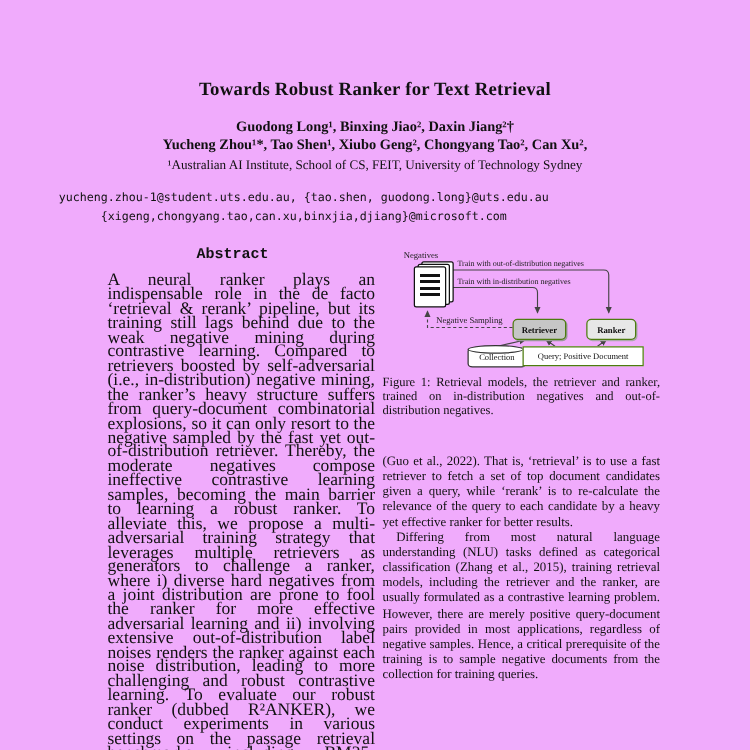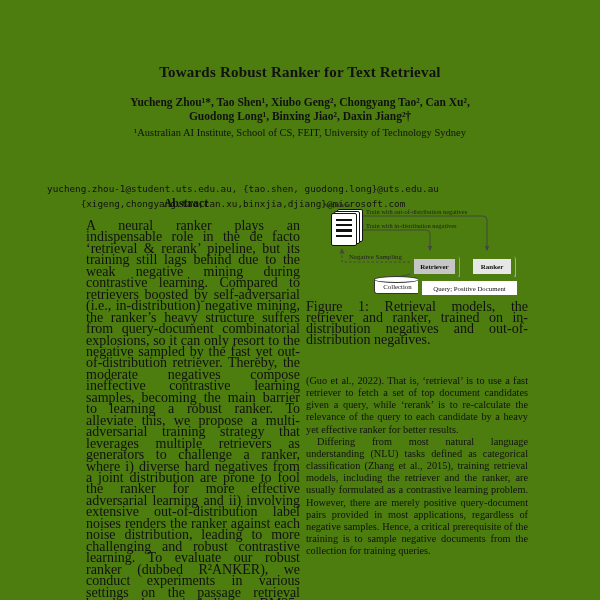--- a/index.html
+++ b/index.html
@@ -1,34 +1,34 @@
 <!DOCTYPE html>
 <html><head>
 <meta charset="utf-8">
 <style>
   html,body{margin:0;padding:0;background:#e8e8e8;}
   .page{
     position:relative;width:600px;height:600px;margin:0 auto;
-    background:#4d7c0f;overflow:hidden;color:#111;
+    background:#f0abfc;overflow:hidden;color:#111;
     font-family:"Liberation Serif","DejaVu Serif",serif;
   }
   
   .title{position:absolute;top:64px;left:0;width:600px;text-align:center;
     font-size:15px;font-weight:bold;letter-spacing:.2px;}
   .authors{position:absolute;top:95px;left:0;width:600px;text-align:center;
     font-size:11.5px;font-weight:bold;line-height:14px;}
   .affils{position:absolute;top:126px;left:0;width:600px;text-align:center;
     font-size:10.5px;line-height:13.5px;}
   .emails{position:absolute;top:152px;left:0;width:486px;text-align:center;
     font-family:"DejaVu Sans Mono","Liberation Mono",monospace;
-    font-size:9.3px;line-height:14.5px;margin-top:30px;}
+    font-size:9.3px;line-height:14.5px;}
   
   .col-left{position:absolute;left:72px;top:196px;width:228px;}
   .col-right{position:absolute;left:306px;top:200px;width:222px;height:400px;overflow:hidden;}
-  .abs-head{text-align:center;font-weight:bold;font-size:12px;margin:0 0 9px 0;}
+  .abs-head{text-align:center;font-weight:bold;font-size:12px;margin:0 0 9px 0;font-family:Liberation Mono, monospace;}
   .abs-text{margin:0 0 0 14px;width:214px;font-size:14px;line-height:11.45px;
     text-align:justify;text-justify:inter-word;}
   .sec-head{margin-top:13px;font-size:12px;font-weight:bold;}
   .sec-head .num{margin-right:14px;}
   .body-para{margin:0;font-size:10.3px;line-height:12.15px;text-align:justify;}
   .body-para.first{margin-top:30px;}
   .body-para.indent{text-indent:11px;}
   
   .figure{position:relative;width:218px;height:96px;}
   .figure svg{position:absolute;left:0;top:0;z-index:0;}
@@ -37,45 +37,45 @@
   .lab1{left:60px;top:8px;}
   .lab2{left:60px;top:22px;}
   .samp-label{left:43px;top:53px;font-size:6.9px;}
   .doc{position:absolute;width:24px;height:31px;background:#fff;border:1.3px solid #111;
     border-radius:2px;z-index:1;}
   .doc.p3{left:31px;top:9px;}
   .doc.p2{left:28px;top:11px;}
   .doc.p1{left:25px;top:13px;}
   .doc-lines{position:absolute;left:4px;right:4px;top:5px;bottom:5px;
     background:repeating-linear-gradient(to bottom,#111 0,#111 2.2px,transparent 2.2px,transparent 5.2px);}
-  .node{position:absolute;z-index:2;border:4px solid #4d7c0f;display:flex;align-items:center;
+  .node{position:absolute;z-index:2;border:1px solid #4d7c0f;display:flex;align-items:center;
     justify-content:center;font-size:7px;white-space:nowrap;}
   .retriever{left:104px;top:55px;width:41px;height:15px;background:#c6c6c6;
     border-radius:4px;font-weight:bold;box-shadow:1px 1px 0 #999;}
   .ranker{left:163px;top:55px;width:38px;height:15px;background:#e7e7e7;
     border-radius:4px;font-weight:bold;box-shadow:1px 1px 0 #aaa;}
   .qpd{left:112px;top:77px;width:95px;height:14px;background:#fff;font-size:6.8px;}
   .cyl{position:absolute;left:68px;top:78px;width:45px;height:14px;z-index:2;
     background:#fff;border:1px solid #333;border-radius:4px/3px;
     display:flex;align-items:center;justify-content:center;font-size:6.8px;}
   .cyl::before{content:"";position:absolute;left:-1px;top:-3px;width:43px;height:5px;
     border:1px solid #333;border-radius:50%;background:#fff;}
   .cyl span{position:relative;z-index:1;}
-  .caption{margin-top:5px;font-size:14px;line-height:11px;text-align:justify;}
+  .caption{margin-top:5px;font-size:10px;line-height:11px;text-align:justify;}
 </style>
 </head>
 <body>
 
 <div class="page">
 
   <div class="title">Towards Robust Ranker for Text Retrieval</div>
 
   <div class="authors">
+    <div>Guodong Long¹, Binxing Jiao², Daxin Jiang²†</div>
     <div>Yucheng Zhou¹*, Tao Shen¹, Xiubo Geng², Chongyang Tao², Can Xu²,</div>
-    <div>Guodong Long¹, Binxing Jiao², Daxin Jiang²†</div>
   </div>
 
   <div class="affils">
     <div>¹Australian AI Institute, School of CS, FEIT, University of Technology Sydney</div>
   </div>
 
   <div class="emails">
     <div>yucheng.zhou-1@student.uts.edu.au, {tao.shen, guodong.long}@uts.edu.au</div>
     <div>{xigeng,chongyang.tao,can.xu,binxjia,djiang}@microsoft.com</div>
   </div>

